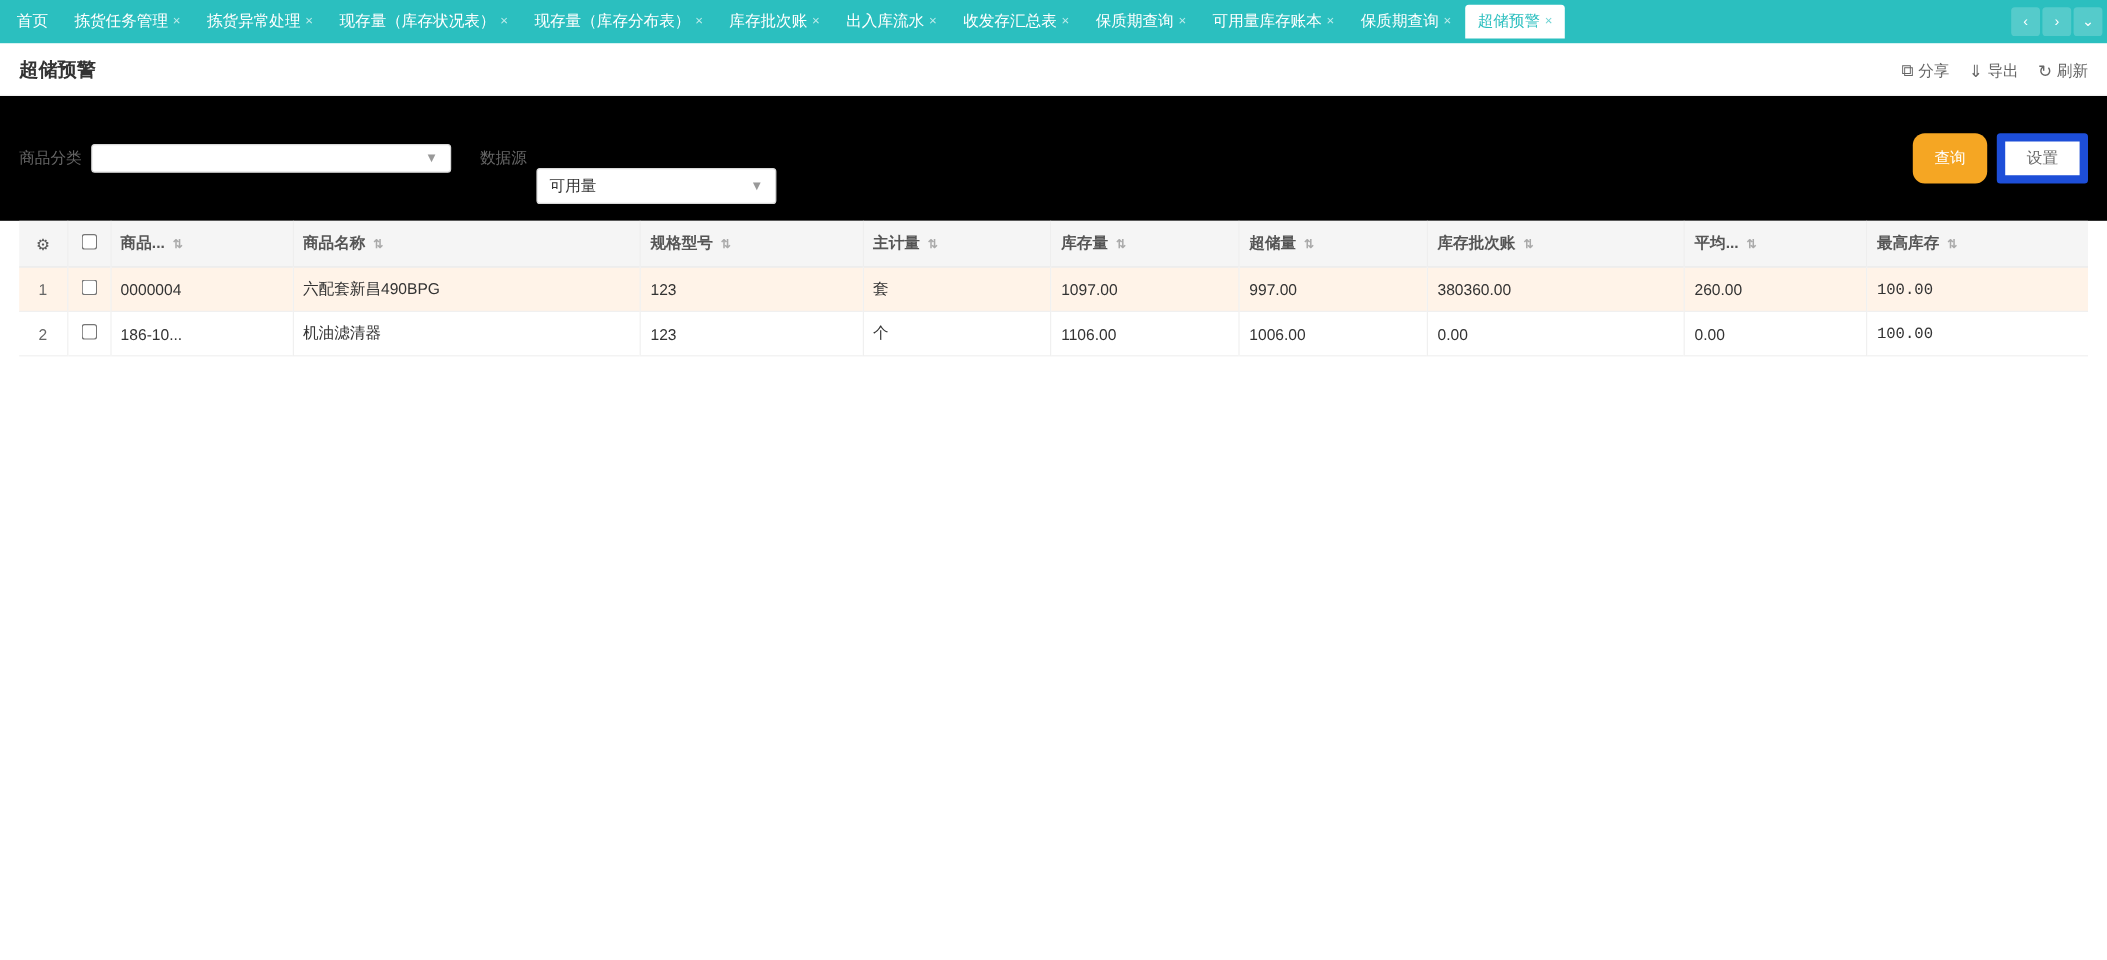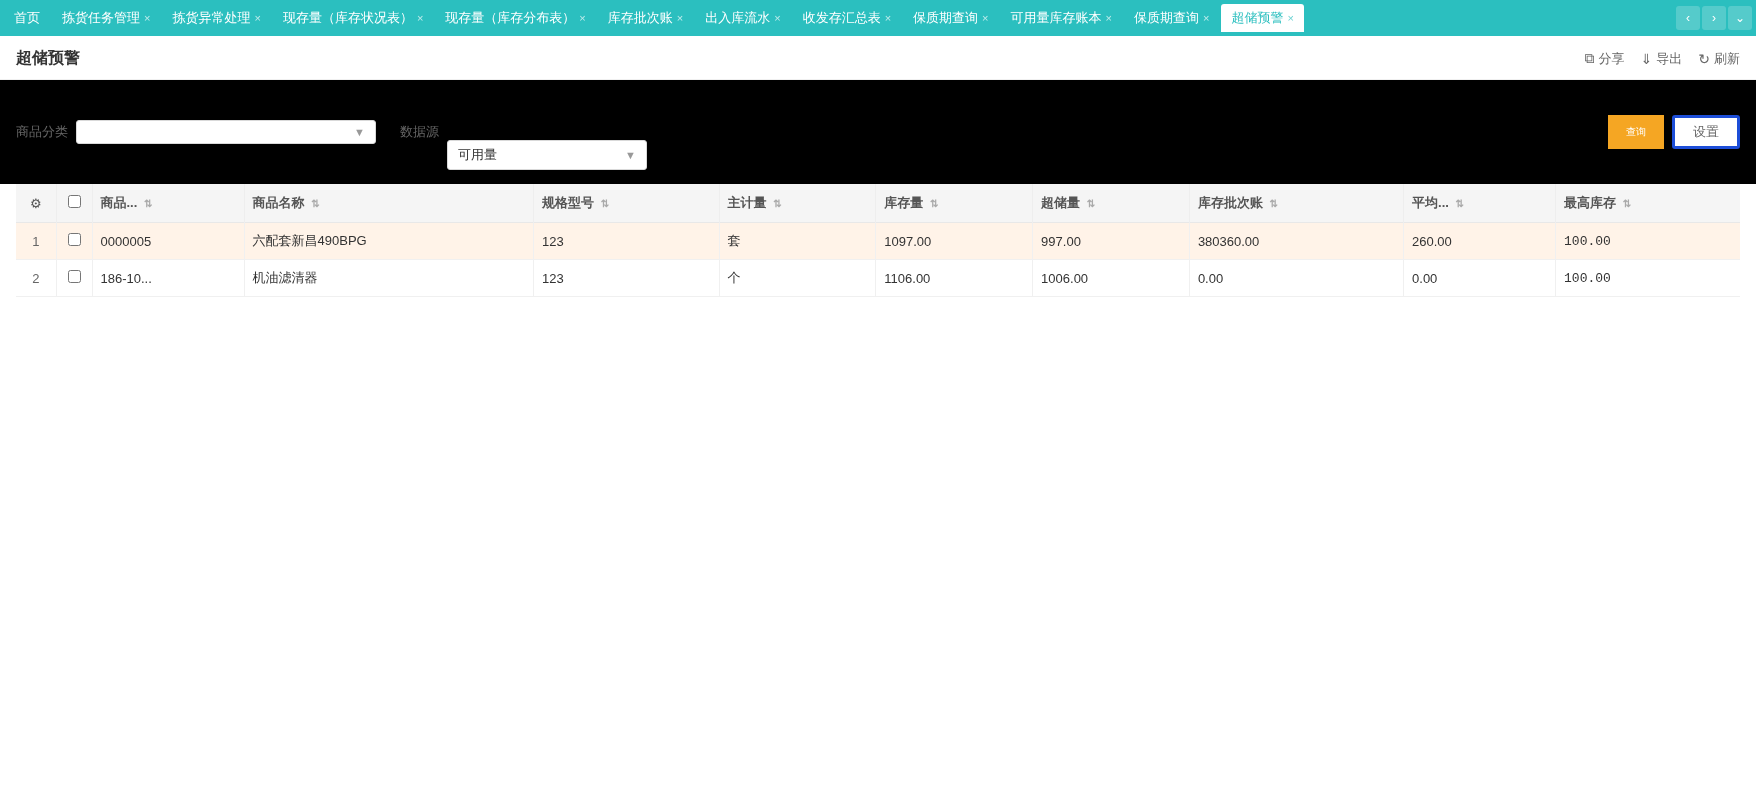--- a/index.html
+++ b/index.html
@@ -108,29 +108,29 @@
 
     .filter-buttons {
       display: flex;
       gap: 8px;
       margin-left: auto;
     }
     .btn-query {
       background: #f5a623;
       color: #fff;
       border: none;
-      border-radius: 0;
+      border-radius: 10px;
       padding: 6px 18px;
       cursor: pointer;
-      font-size: 10px;
+      font-size: 13px;
     }
     .btn-settings {
       background: #fff;
       color: #666;
-      border: 3px solid #1d4ed8;
+      border: 7px solid #1d4ed8;
       border-radius: 3px;
       padding: 5px 18px;
       cursor: pointer;
       font-size: 13px;
     }
 
     
     .table-container {
       padding: 0 16px;
     }
@@ -335,21 +335,21 @@
         </th>
       </tr>
     </thead>
     <tbody>
 
       <tr class="row-highlight">
         <td class="row-num">1</td>
         <td class="checkbox-cell">
           <input type="checkbox" style="">
         </td>
-        <td>0000005</td>
+        <td>0000004</td>
         <td>六配套新昌490BPG</td>
         <td>123</td>
         <td>套</td>
         <td>1097.00</td>
         <td>997.00</td>
         <td>380360.00</td>
         <td>260.00</td>
         <td>100.00</td>
       </tr>
 

